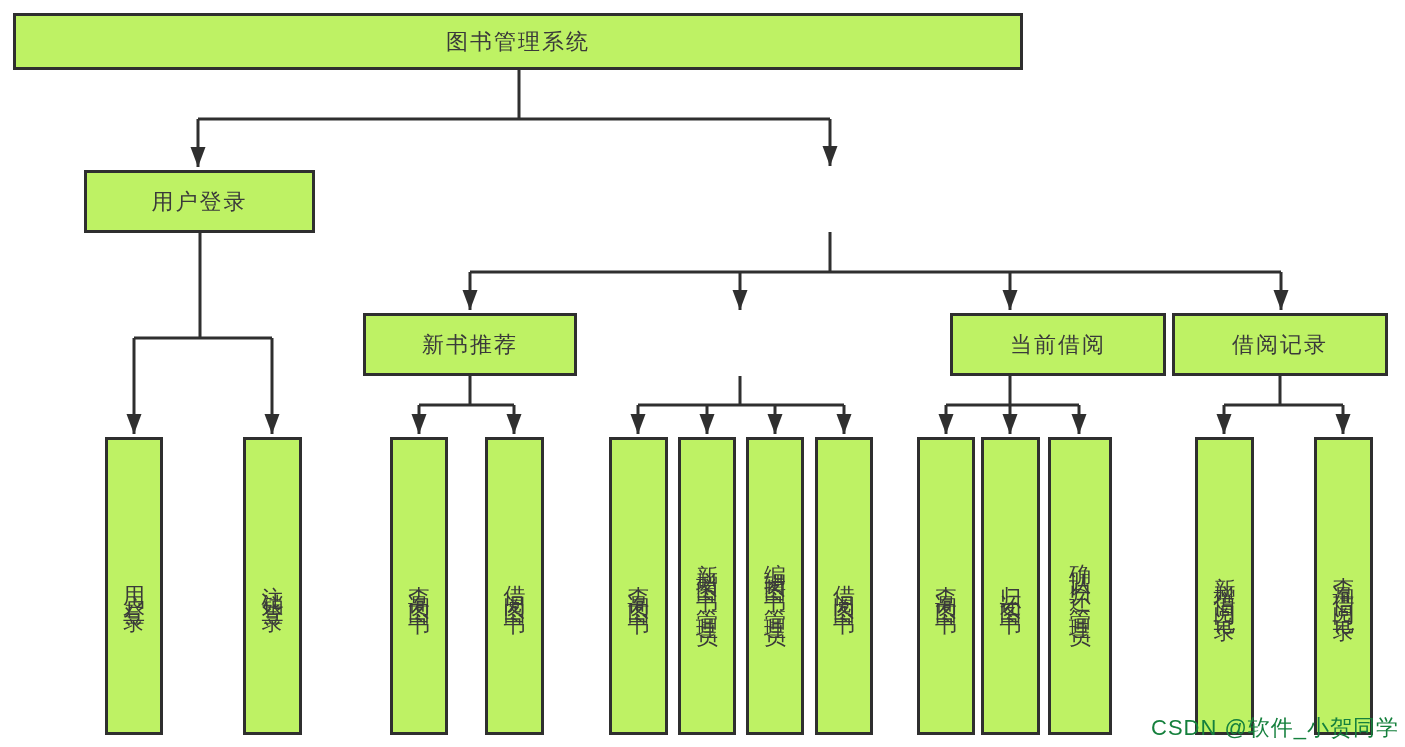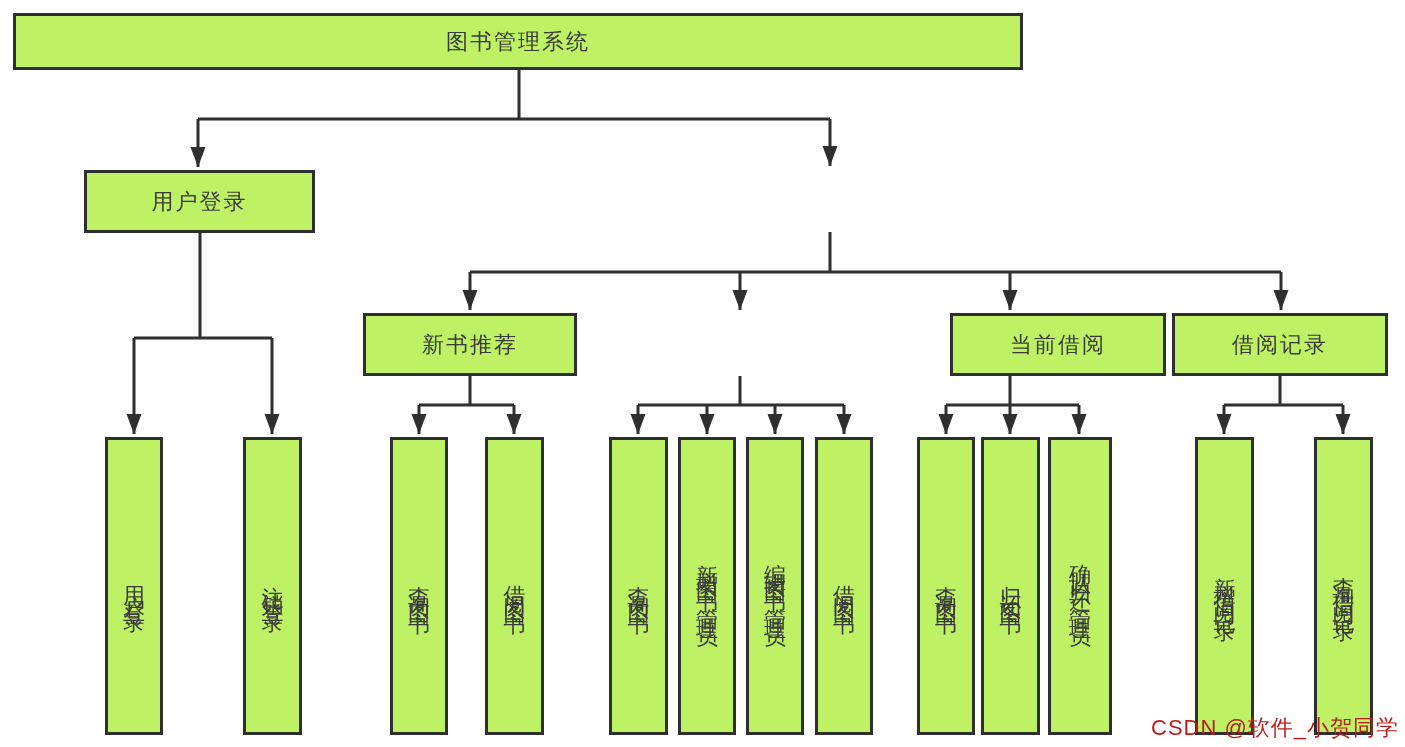--- a/index.html
+++ b/index.html
@@ -41,21 +41,21 @@
     letter-spacing: 9px;
     white-space: normal;
     line-height: 1;
   }
   .watermark {
     position: absolute;
     left: 1151px;
     top: 713px;
     font-size: 22px;
     letter-spacing: 1px;
-    color: #b91c1c;
+    color: #15803d;
     z-index: 3;
     white-space: nowrap;
   }
 </style>
 </head>
 <body>
 
 <div class="diagram">
 
   <svg class="connector-layer" width="1405" height="747" viewBox="0 0 1405 747">

